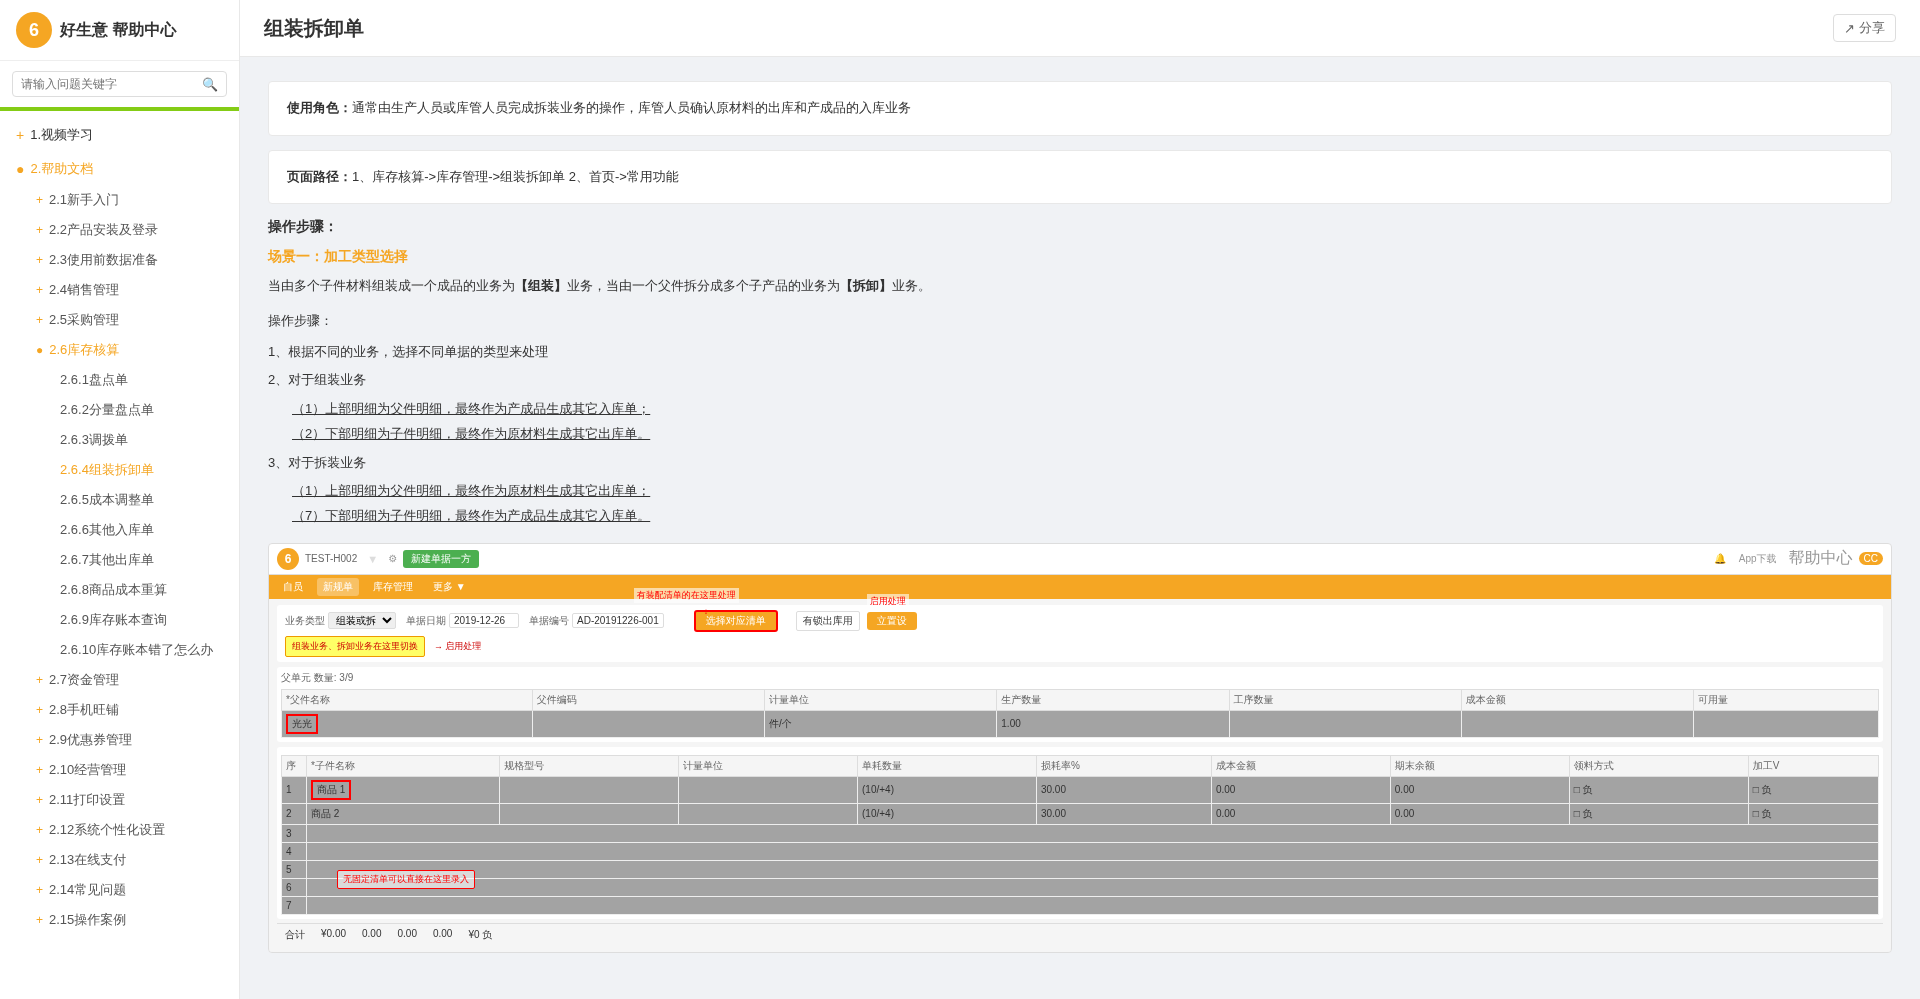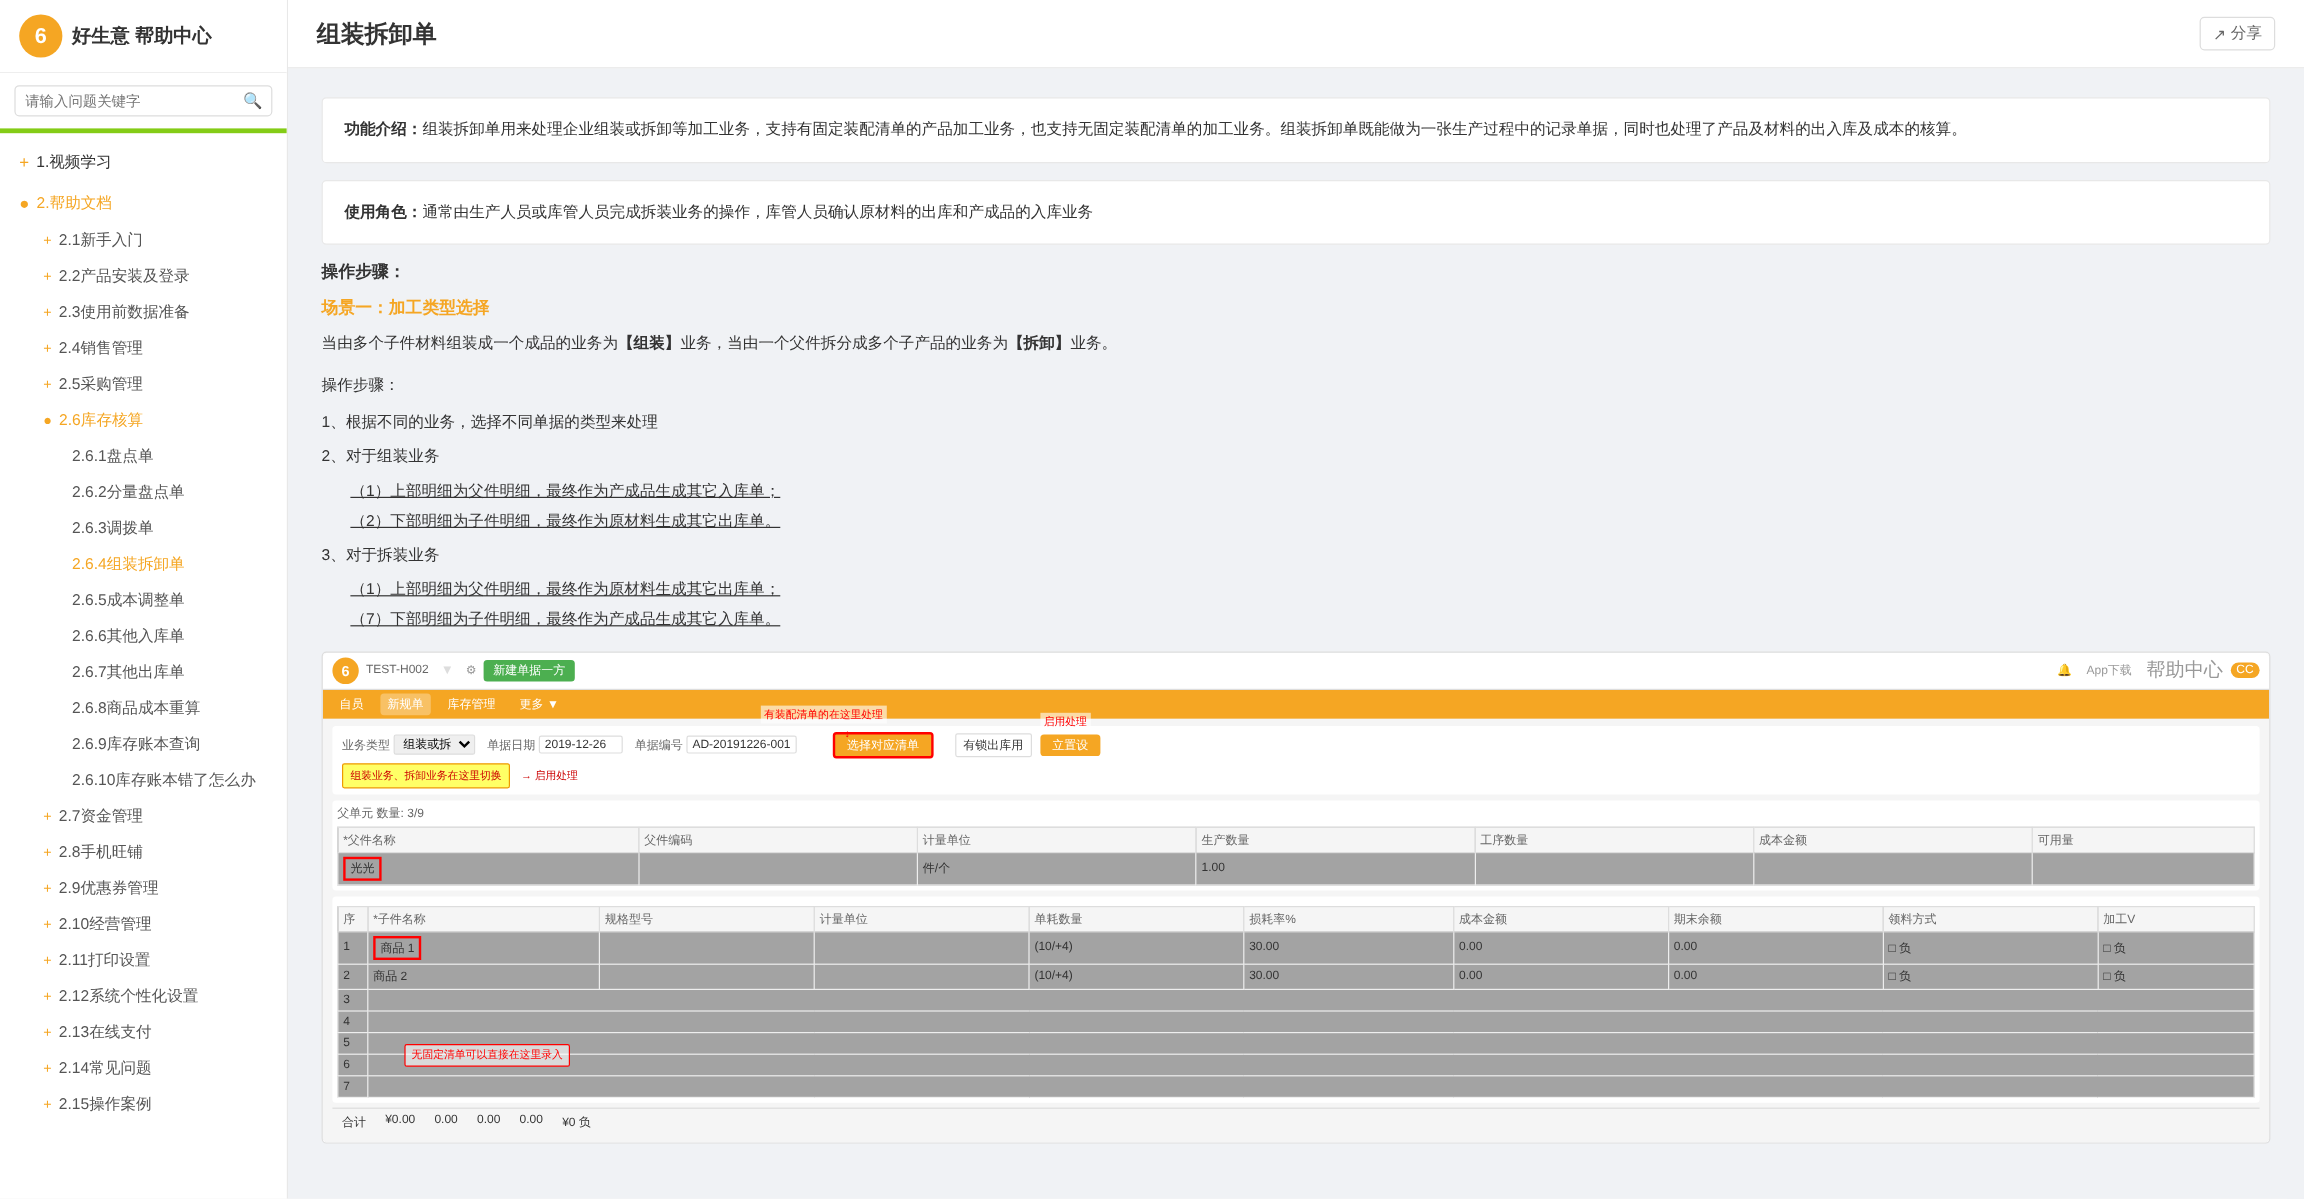--- a/index.html
+++ b/index.html
@@ -393,32 +393,32 @@
   <div class="main-header">
     <h1 class="main-title">组装拆卸单</h1>
     <button class="share-btn">
       <span>↗</span>
       <span>分享</span>
     </button>
   </div>
 
   <div class="main-content">
 
-    <div class="info-block">
-      <span class="content-text">
-        <span class="bold">功能介绍：</span>组装拆卸单用来处理企业组装或拆卸等加工业务，支持有固定装配清单的产品加工业务，也支持无固定装配清单的加工业务。组装拆卸单既能做为一张生产过程中的记录单据，同时也处理了产品及材料的出入库及成本的核算。
-      </span>
-    </div>
 
     <div class="info-block">
       <span class="content-text">
         <span class="bold">使用角色：</span>通常由生产人员或库管人员完成拆装业务的操作，库管人员确认原材料的出库和产成品的入库业务
       </span>
     </div>
 
+    <div class="info-block">
+      <span class="content-text">
+        <span class="bold">页面路径：</span>1、库存核算-&gt;库存管理-&gt;组装拆卸单 2、首页-&gt;常用功能
+      </span>
+    </div>
 
     <div style="padding: 0 0 10px 0;">
       <div class="section-heading">操作步骤：</div>
 
       <div class="step-heading">场景一：加工类型选择</div>
 
       <p class="content-text">
         当由多个子件材料组装成一个成品的业务为<span class="bold">【组装】</span>业务，当由一个父件拆分成多个子产品的业务为<span class="bold">【拆卸】</span>业务。
       </p>
 
@@ -493,21 +493,21 @@
                     <div style="position:absolute;right:-50px;top:-18px;color:red;font-size:9px;white-space:nowrap;background:#fff9;padding:1px 3px;">启用处理</div>
                   </div>
                   <button class="app-orange-btn" style="margin-left:4px;">立置设</button>
                 </div>
               </div>
 
               
               <div style="margin-top:4px;padding:3px 6px;background:#ff6;display:inline-block;border-radius:2px;font-size:9px;color:#c00;border:1px solid #e90;">
                 组装业务、拆卸业务在这里切换
               </div>
-              <div style="margin-left:6px;display:inline-block;font-size:9px;color:#c00;">→ 启用处理</div>
+              <div style="margin-left:6px;display:inline-block;font-size:9px;color:#c00;font-family:Liberation Serif, serif;">→ 启用处理</div>
             </div>
 
             <div style="background:#fff;padding:4px;margin-bottom:5px;border-radius:3px;">
               <div style="font-size:10px;color:#666;margin-bottom:3px;">父单元 数量: 3/9</div>
               <table class="app-table">
                 <thead>
                   <tr>
                     <th>*父件名称</th>
                     <th>父件编码</th>
                     <th>计量单位</th>

